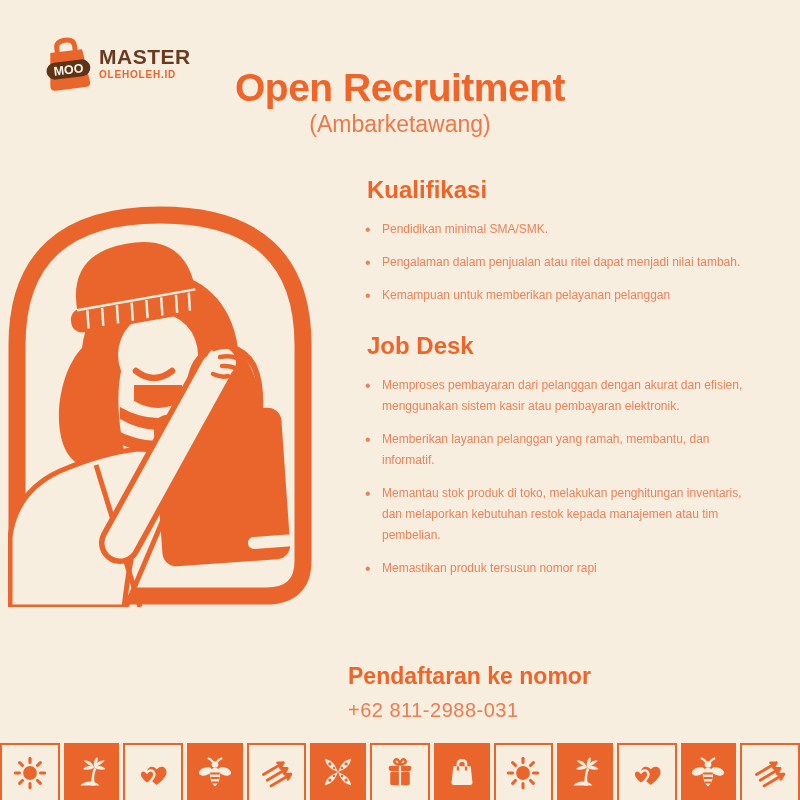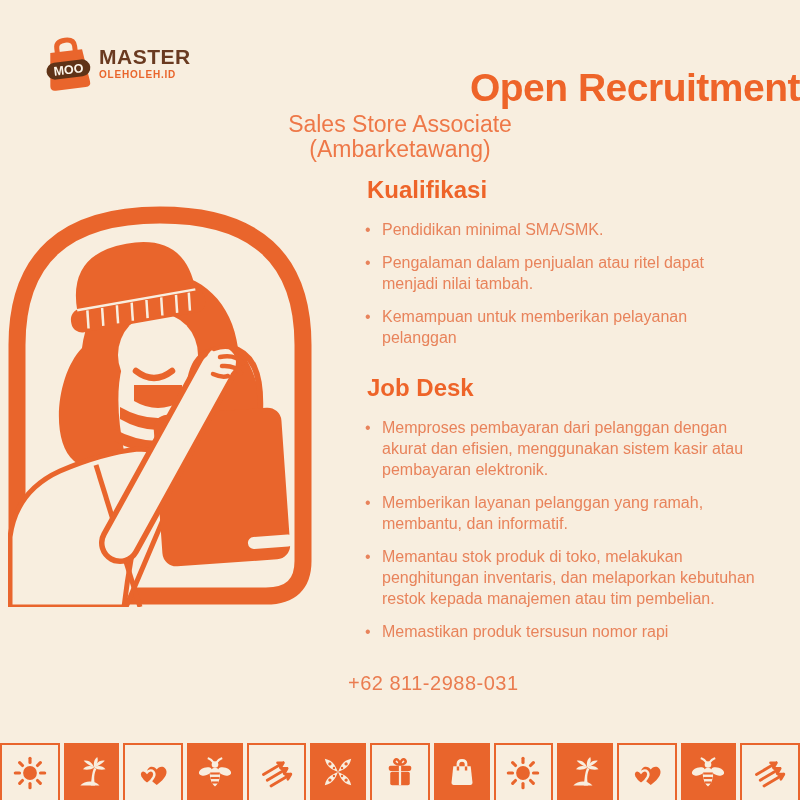--- a/index.html
+++ b/index.html
@@ -20,33 +20,33 @@
   }
   .poster{position:relative;width:800px;height:800px;background:var(--cream);overflow:hidden;}
 
   
   .logo{position:absolute;left:44px;top:36px;display:flex;align-items:center;gap:7px;}
   .logo-bag{width:48px;height:56px;}
   .logo-line1{font-size:21px;font-weight:800;color:var(--brown);letter-spacing:.5px;line-height:22px;}
   .logo-line2{font-size:10px;font-weight:700;color:var(--orange);letter-spacing:.8px;line-height:14px;}
 
   
-  .title{position:absolute;left:0;right:0;top:66px;text-align:right;
+  .title{position:absolute;left:0;right:0;top:66px;text-align:center;
     font-size:39px;font-weight:800;color:var(--accent);letter-spacing:-.5px;}
   .subtitle{position:absolute;left:0;right:0;top:112px;text-align:center;
     font-size:23px;color:var(--subtitle);line-height:25px;font-weight:400;}
 
   
   .illustration{position:absolute;left:8px;top:203px;width:304px;height:404px;}
 
   
   .content{position:absolute;left:361px;top:176px;width:402px;}
   .content h2{font-size:24px;font-weight:800;color:var(--accent);margin:0 0 15px 6px;}
   .content ul{list-style:none;margin:0 0 26px 0;padding:0 0 0 4px;}
-  .content li{position:relative;padding-left:17px;font-size:16px;line-height:21px;color:var(--body);margin-bottom:1px;margin-top:12px;}
+  .content li{position:relative;padding-left:17px;font-size:12px;line-height:21px;color:var(--body);margin-bottom:1px;margin-top:12px;}
   .content li::before{content:"•";position:absolute;left:0;top:0;color:var(--body);font-size:16px;}
 
   
   .reg{position:absolute;left:348px;top:663px;}
   .reg-label{font-size:23px;font-weight:800;color:var(--accent);}
   .reg-phone{font-size:20px;color:var(--phone);margin-top:9px;letter-spacing:.5px;}
 
   
   .tiles{position:absolute;left:0;right:0;bottom:0;height:57px;display:flex;gap:4px;}
   .tile{flex:1 1 0;height:57px;display:flex;align-items:center;justify-content:center;}
@@ -155,21 +155,20 @@
       </g>
     </svg>
     <div class="logo-text">
       <div class="logo-line1">MASTER</div>
       <div class="logo-line2">OLEHOLEH.ID</div>
     </div>
   </header>
 
   <h1 class="title">Open Recruitment</h1>
   <div class="subtitle">
-    <div>Sales Store Associate</div>
     <div>(Ambarketawang)</div>
   </div>
 
   <svg class="illustration" viewBox="0 0 304 404">
 
     <path d="M9 358 L9 142 Q9 12 152 12 Q295 12 295 142 L295 358 Q295 393 258 393 L46 393 Q9 393 9 358 Z" fill="none" stroke="#E9652C" stroke-width="17"></path>
 
     <path fill="#E9652C" d="M152 70 C110 70 80 100 74 145 C48 172 42 238 66 258 C84 272 110 264 116 248 C110 218 108 188 114 164 C136 150 168 150 190 164 C196 188 194 218 188 248 C194 264 220 272 238 258 C262 238 256 172 230 145 C224 100 194 70 152 70 Z"></path>
 
     <ellipse cx="150" cy="152" rx="40" ry="42" fill="#F8EEDF"></ellipse>
@@ -232,20 +231,21 @@
     <ul>
 
     <li>Memproses pembayaran dari pelanggan dengan akurat dan efisien, menggunakan sistem kasir atau pembayaran elektronik.</li>
         <li>Memberikan layanan pelanggan yang ramah, membantu, dan informatif.</li>
         <li>Memantau stok produk di toko, melakukan penghitungan inventaris, dan melaporkan kebutuhan restok kepada manajemen atau tim pembelian.</li>
         <li>Memastikan produk tersusun nomor rapi</li>
       </ul>
   </main>
 
   <footer class="reg">
+    <div class="reg-label">Pendaftaran ke nomor</div>
     <div class="reg-phone">+62 811-2988-031</div>
   </footer>
 
   <div class="tiles">
       <div class="tile light">
         <svg class="tile-icon" viewBox="0 0 24 24">
           <use href="#i-sun"></use>
         </svg>
       </div>
       <div class="tile solid">

